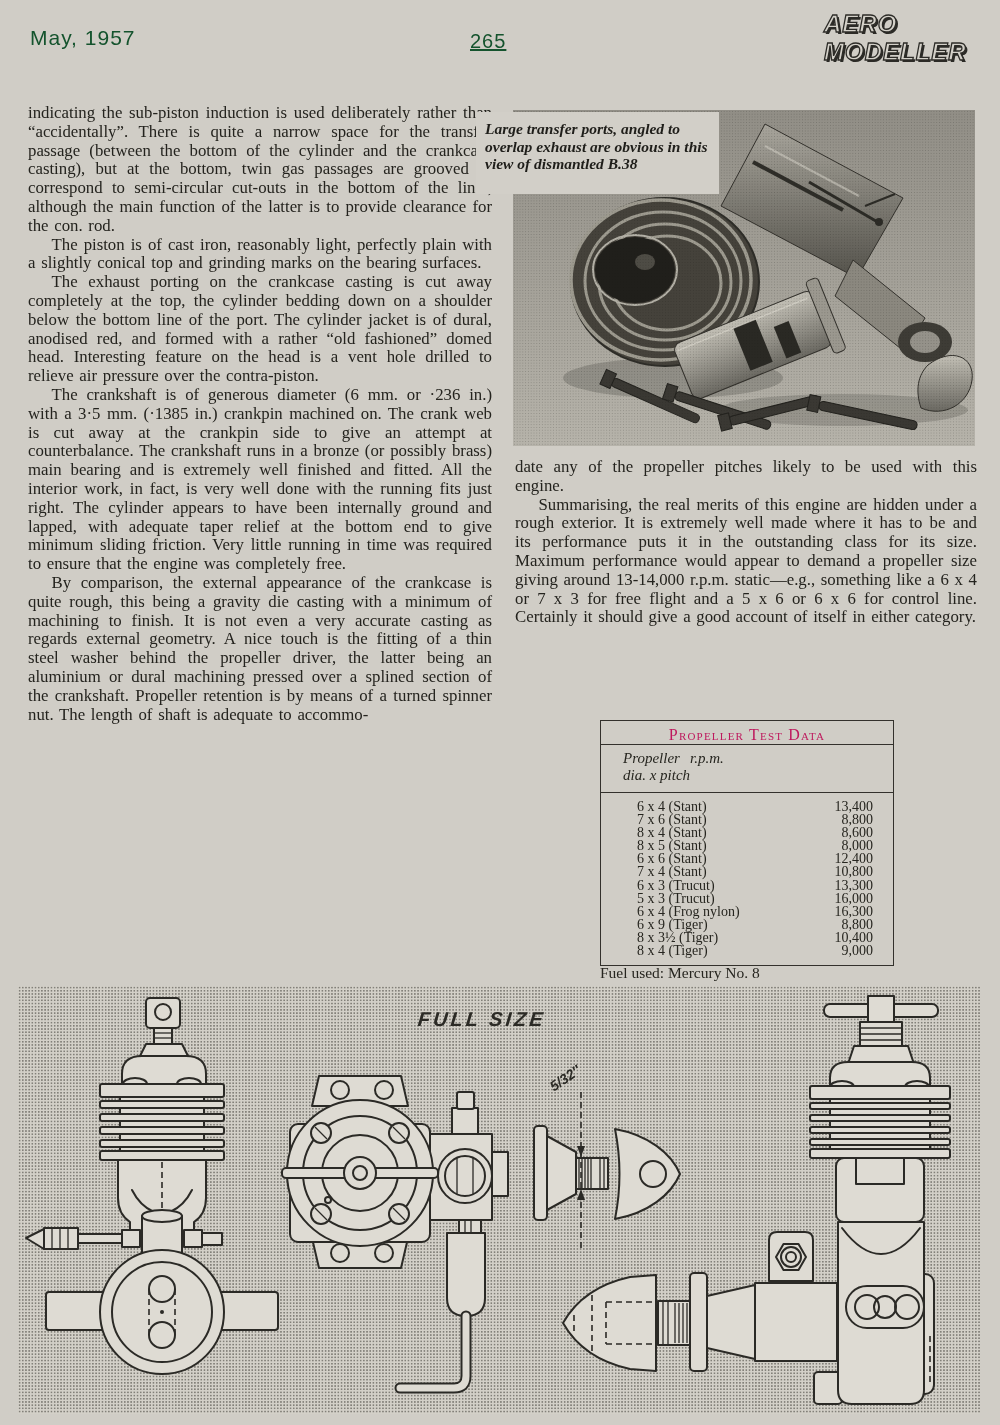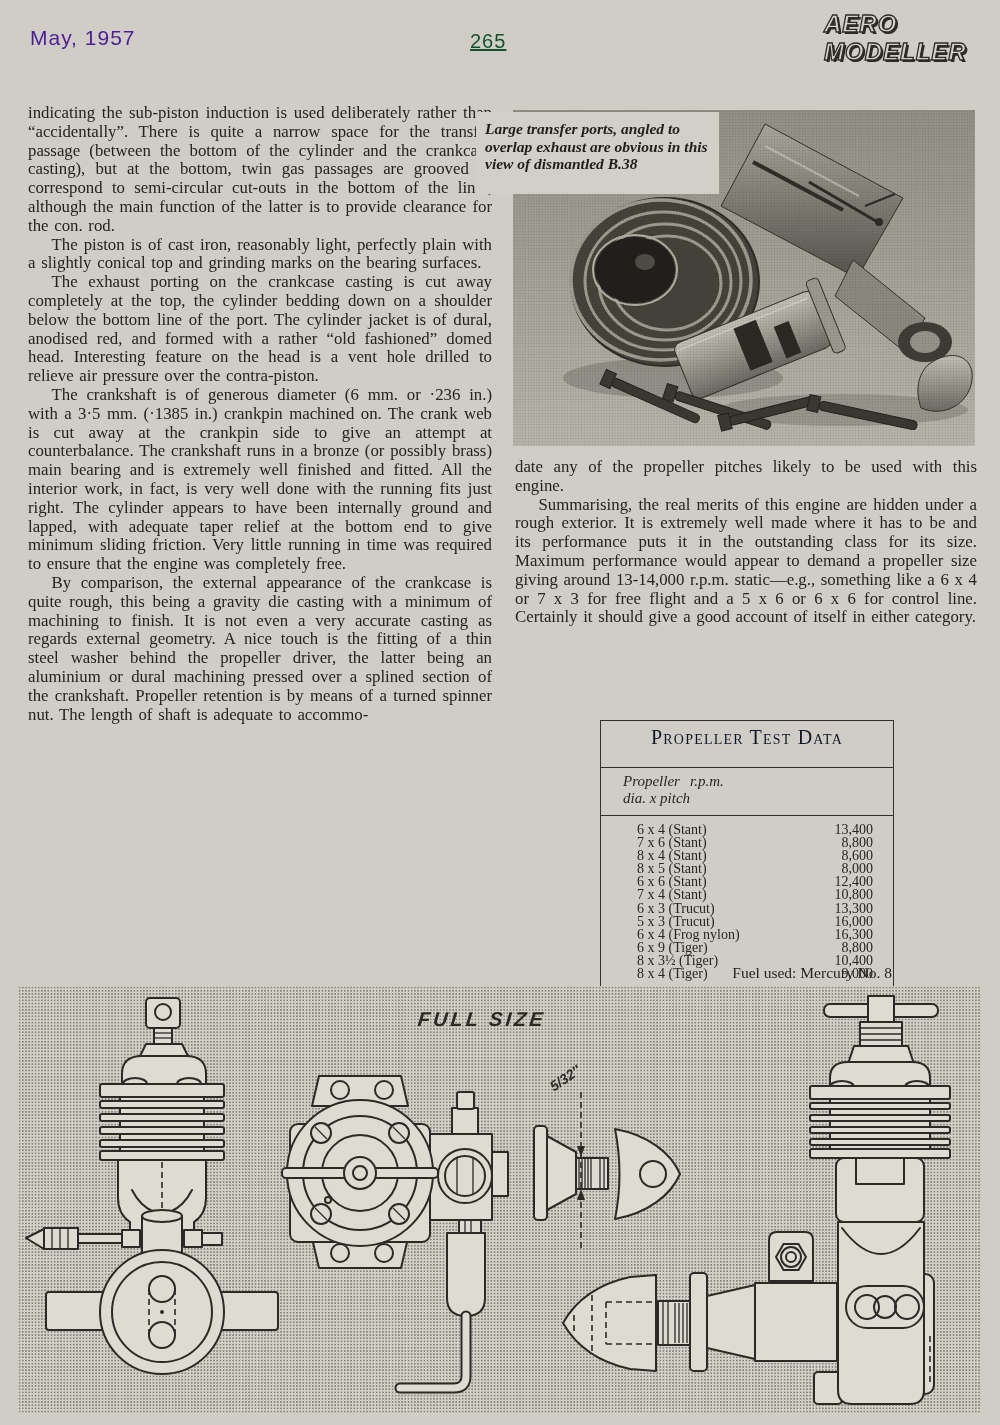--- a/index.html
+++ b/index.html
@@ -1,21 +1,21 @@
 <!DOCTYPE html>
 <html><head>
 <meta charset="utf-8">
 <style>
   html,body{margin:0;padding:0;background:#b8b5ae;}
   #page{position:relative;width:1000px;height:1425px;margin:0 auto;
         background:#d0cdc6;overflow:hidden;color:#26251f;
         font-family:"Liberation Serif",serif;}
   
   .hdr-date{position:absolute;left:30px;top:26px;font-family:"Liberation Sans",sans-serif;
-            font-size:21px;letter-spacing:1px;color:#4c1d95;}
+            font-size:21px;letter-spacing:1px;color:#14532d;}
   .hdr-page{position:absolute;left:470px;top:30px;font-family:"Liberation Sans",sans-serif;
             font-size:20px;letter-spacing:1px;color:#14532d;text-decoration:underline;}
   .logo{position:absolute;right:26px;top:10px;width:150px;line-height:23px;text-align:left;}
   .logo-line{font:italic 700 24px "Liberation Sans",sans-serif;letter-spacing:1px;
              color:#d4d1c9;-webkit-text-stroke:1.3px #2c2b27;text-shadow:2px 2px 0 #2c2b27;}
   .logo-line2{text-align:left;}
   
   .col{position:absolute;text-align:justify;font-size:16.8px;line-height:18.8px;
        word-spacing:1.5px;color:#24231e;}
   .col-left{left:28px;top:104px;width:464px;}
@@ -27,29 +27,29 @@
   .photo svg{display:block;}
   .photo-grain{position:absolute;left:0;top:0;width:462px;height:336px;
      background-image:radial-gradient(rgba(25,24,20,.22) .7px, transparent .8px);
      background-size:2.8px 2.8px;pointer-events:none;}
   .caption{position:absolute;left:476px;top:112px;width:243px;height:82px;z-index:2;
      background:#d2cfc8;padding:8px 4px 0 9px;box-sizing:border-box;
      font:italic 700 15.5px/17.5px "Liberation Serif",serif;color:#1f1e1a;}
   
   .ptable{position:absolute;left:600px;top:720px;width:292px;
      border:1.6px solid #33312c;background:transparent;font-family:"Liberation Serif",serif;}
-  .ptable-title{padding:5px 0 18px;text-align:center;font-variant:small-caps;
-     font-size:20px;letter-spacing:1.2px;border-bottom:1.4px solid #33312c;color:#0f172a;}
+  .ptable-title{padding:5px 0 0;text-align:center;font-variant:small-caps;
+     font-size:16px;letter-spacing:1.2px;border-bottom:1.4px solid #33312c;color:#be185d;}
   .ptable-head{display:flex;border-bottom:1.4px solid #33312c;
      font-style:italic;font-size:15px;line-height:17px;padding:5px 24px 8px 22px;}
   .ptable-rows{padding:7px 0 8px;}
   .prow{display:flex;justify-content:space-between;font-size:14px;line-height:13.1px;
      padding:0 20px 0 36px;}
   .prow .rpm{text-align:right;}
-  .fuel-note{position:absolute;left:600px;top:964px;width:292px;text-align:right;
+  .fuel-note{position:absolute;left:600px;top:964px;width:292px;text-align:left;
      font-size:15.5px;color:#26251f;}
   
   .panel{position:absolute;left:18px;top:986px;width:962px;height:428px;
      background-color:#d3d0c8;
      background-image:radial-gradient(rgba(50,48,42,.5) .75px, transparent .85px);
      background-size:3.2px 3.2px;}
   .panel svg{position:absolute;left:0;top:0;}
   .lbl-fullsize{position:absolute;left:400px;top:22px;
      font:italic 700 20px "Liberation Sans",sans-serif;letter-spacing:3px;color:#2b2a25;
      transform:skewX(-6deg);}

